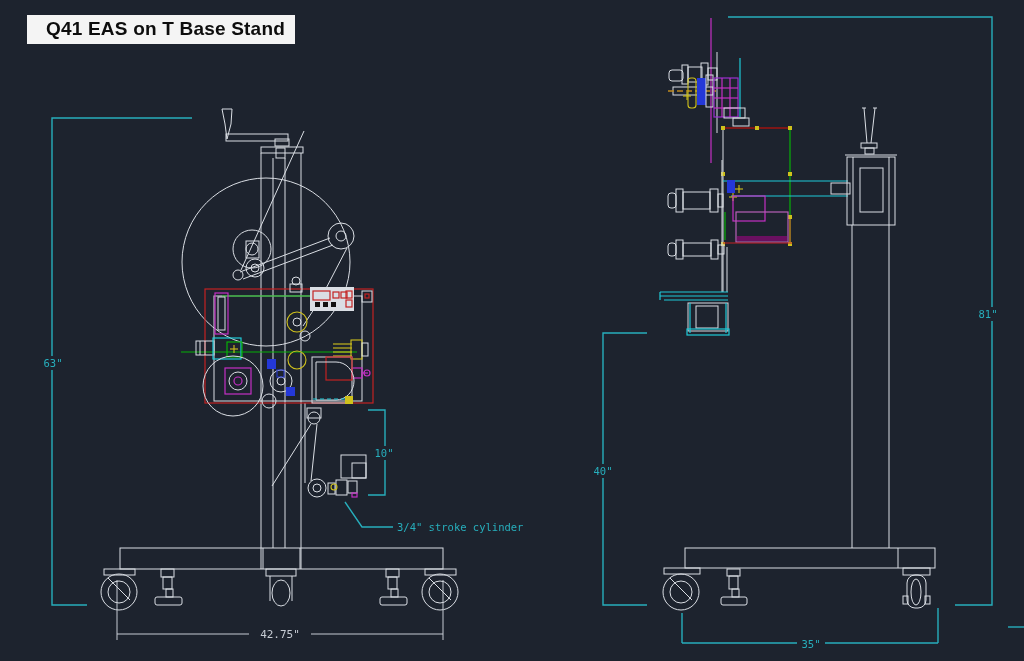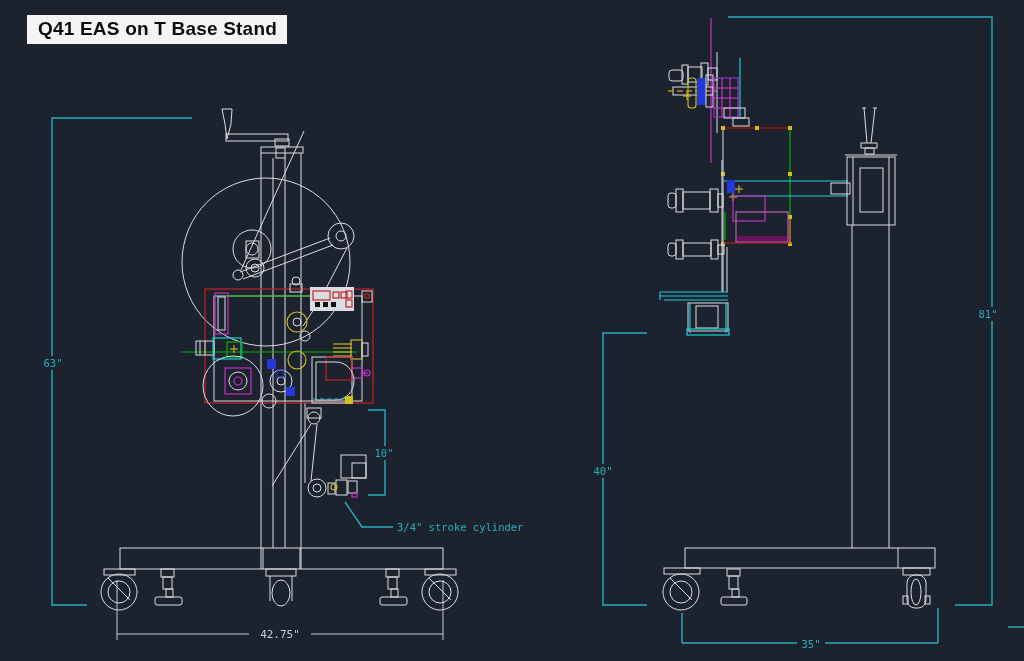--- a/index.html
+++ b/index.html
@@ -9,21 +9,21 @@
     font-family:"Liberation Sans",sans-serif;
     position:relative;overflow:hidden;
   }
   .canvas{position:absolute;inset:0;}
   .title-box{
     position:absolute;left:27px;top:15px;
     background:var(--title-bg,#f4f4f4);
     color:var(--title-fg,#0d0d0d);
     font-family:"Liberation Sans",sans-serif;
     font-size:19px;font-weight:bold;
-    padding:3px 10px 4px 11px;
+    padding:3px 10px 4px 19px;
     letter-spacing:.2px;
     white-space:nowrap;
   }
   svg{position:absolute;left:0;top:0;}
   .w  {stroke:var(--line-white,#dadee4);fill:none;stroke-width:1;}
   .wf {fill:var(--line-white,#dadee4);stroke:none;}
   .cy {stroke:var(--dimension-cyan,#27aebc);fill:none;stroke-width:1.4;}
   .mc {stroke:var(--machine-cyan,#1ecad8);fill:none;stroke-width:1.2;}
   .rd {stroke:var(--red,#c42222);fill:none;stroke-width:1.2;}
   .drd{stroke:var(--dark-red,#7d1717);fill:none;stroke-width:2;}

